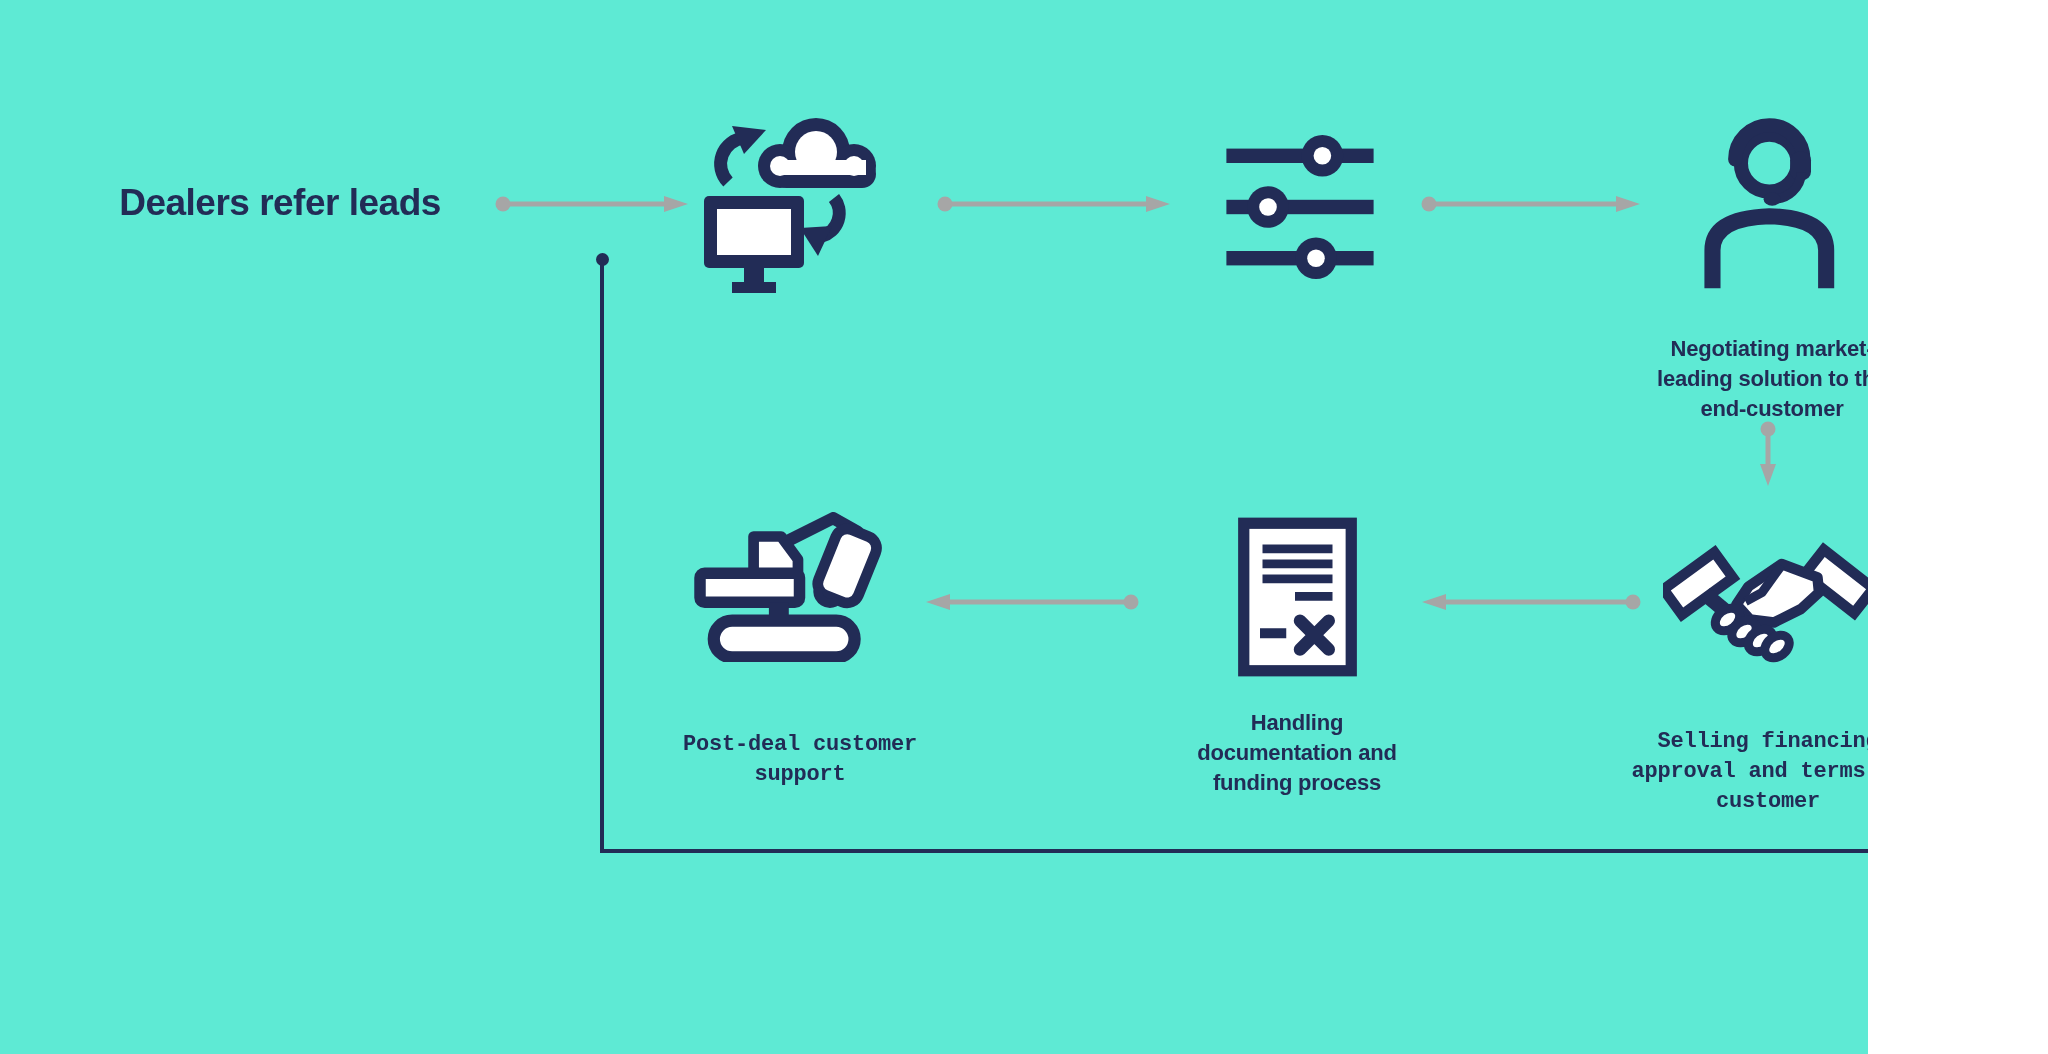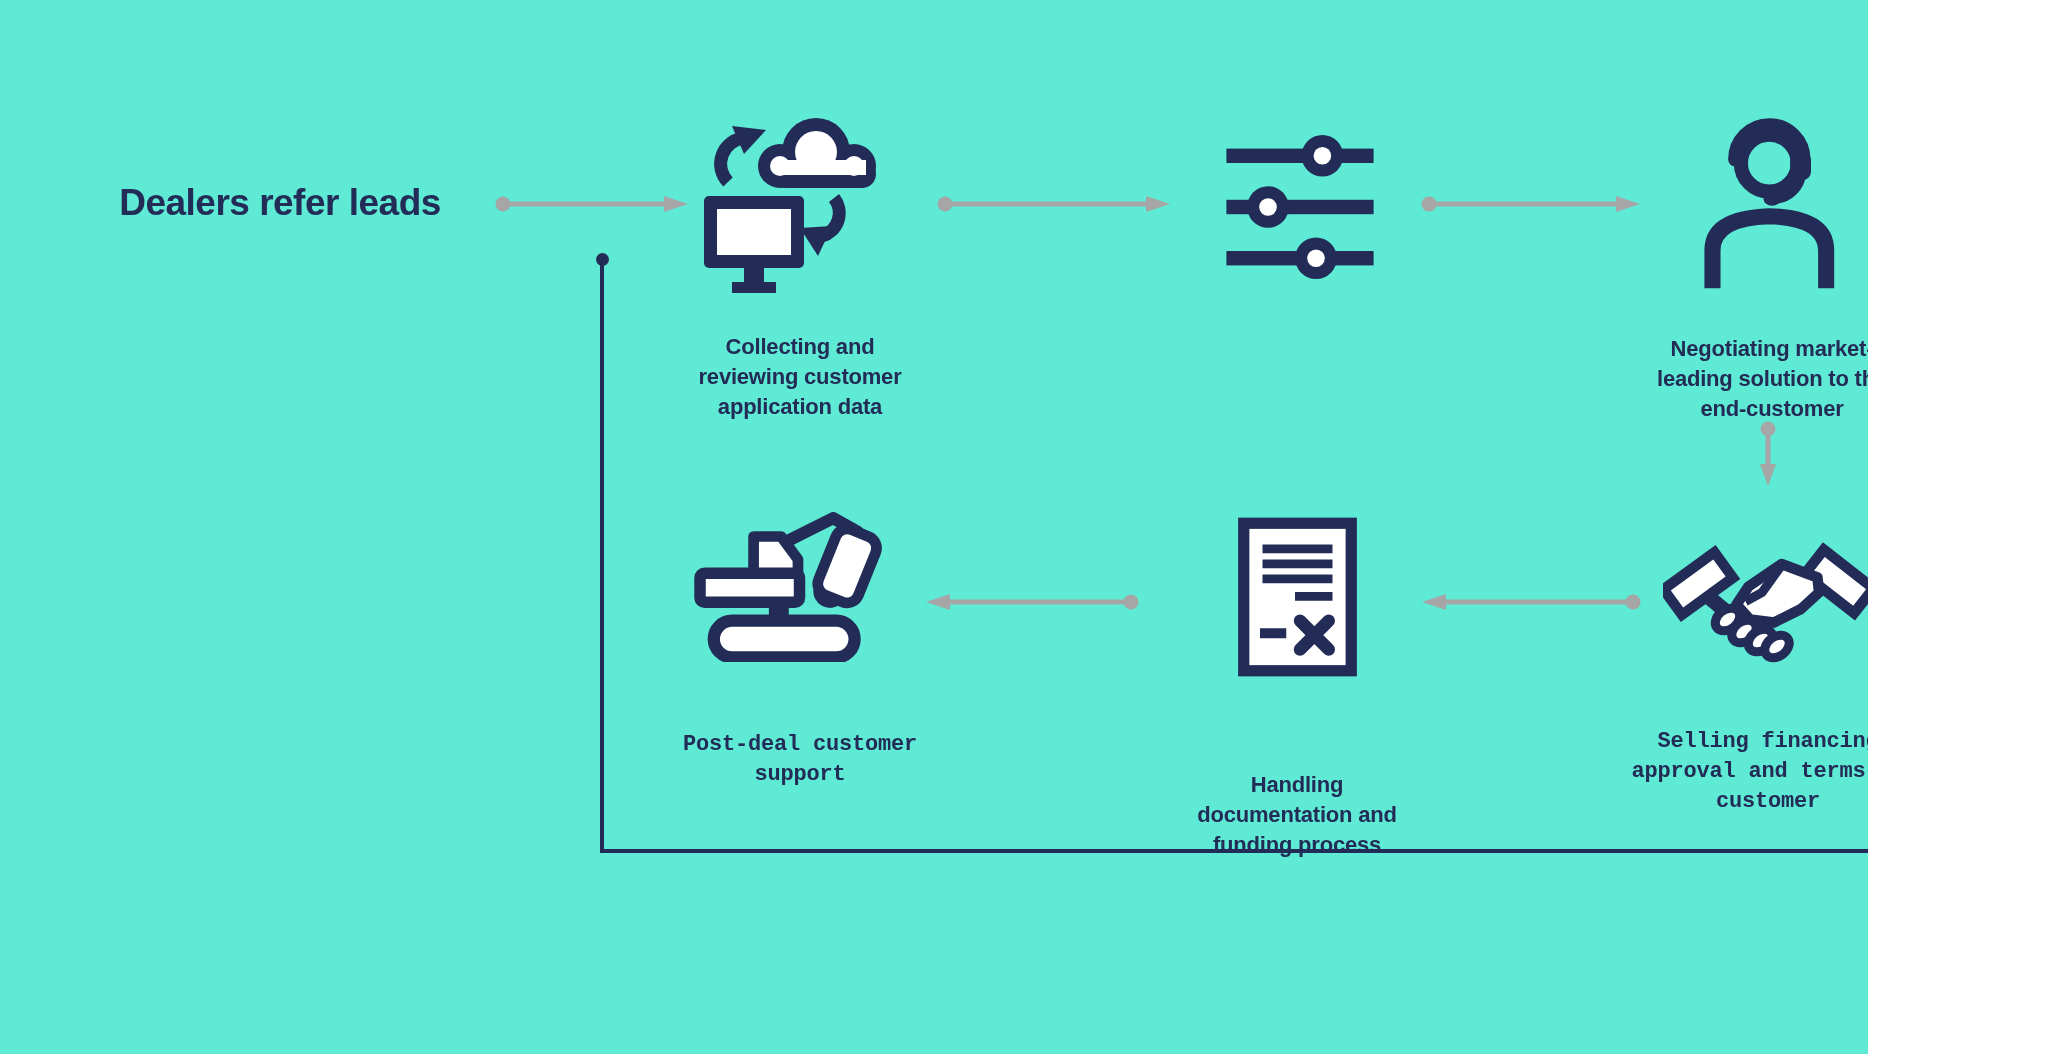--- a/index.html
+++ b/index.html
@@ -13,21 +13,21 @@
     font-size:37px;font-weight:bold;letter-spacing:-0.5px;
   }
   .step-label{
     width:300px;text-align:center;font-size:22px;font-weight:bold;
     line-height:30px;white-space:pre-line;letter-spacing:-0.2px;
   }
   .lbl-1{left:650px;top:332px;}
   .lbl-2{left:1150px;top:338px;}
   .lbl-3{left:1622px;top:334px;}
   .lbl-4{left:1618px;top:727px;font-family:Liberation Mono, monospace;}
-  .lbl-5{left:1147px;top:770px;text-align:center;}
+  .lbl-5{left:1147px;top:708px;text-align:center;}
   .lbl-6{left:650px;top:730px;font-family:Liberation Mono, monospace;}
   .icon-1{left:700px;top:108px;}
   .icon-2{left:1220px;top:132px;}
   .icon-3{left:1680px;top:112px;}
   .icon-4{left:1663px;top:525px;}
   .icon-5{left:1235px;top:517px;}
   .icon-6{left:692px;top:512px;}
   .bracket-line{background:#222c56;}
   .bracket-dot{width:13px;height:13px;border-radius:50%;background:#222c56;}
   .bracket-left-vert{left:600px;top:258px;width:4px;height:594px;}
@@ -102,23 +102,20 @@
     <polygon points="16,9 33,11 22,23" fill="#222c56"></polygon>
 
     <path d="M67 45 A 12 12 0 0 1 61 64" fill="none" stroke="#222c56" stroke-width="6.5"></path>
     <polygon points="50,60 66,59 59,74" fill="#222c56"></polygon>
 
     <rect x="2" y="44" width="50" height="36" rx="2.5" fill="#222c56"></rect>
     <rect x="8.5" y="50.5" width="37" height="23" fill="#ffffff"></rect>
     <rect x="22" y="80" width="10" height="7" fill="#222c56"></rect>
     <rect x="16" y="87" width="22" height="5.5" fill="#222c56"></rect>
   </svg>
-  <div class="abs step-label lbl-1">Collecting and
-reviewing customer
-application data</div>
 
   <svg class="abs icon-2" width="160" height="150" viewBox="0 0 100 92">
     <rect x="4" y="9.5" width="92" height="9" fill="#222c56"></rect>
     <rect x="4" y="41.5" width="92" height="9" fill="#222c56"></rect>
     <rect x="4" y="73.5" width="92" height="9" fill="#222c56"></rect>
     <circle cx="64" cy="14" r="13" fill="#222c56"></circle>
       <circle cx="64" cy="14" r="5.5" fill="#ffffff"></circle>
     <circle cx="30" cy="46" r="13" fill="#222c56"></circle>
       <circle cx="30" cy="46" r="5.5" fill="#ffffff"></circle>
     <circle cx="60" cy="78" r="13" fill="#222c56"></circle>

